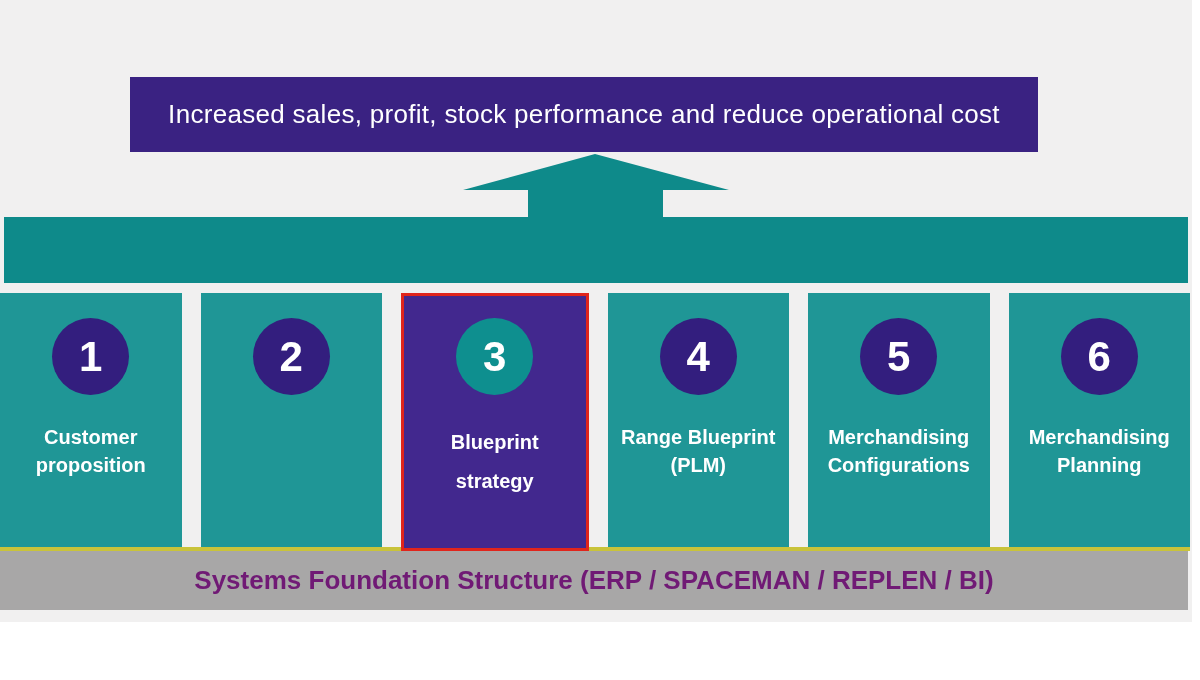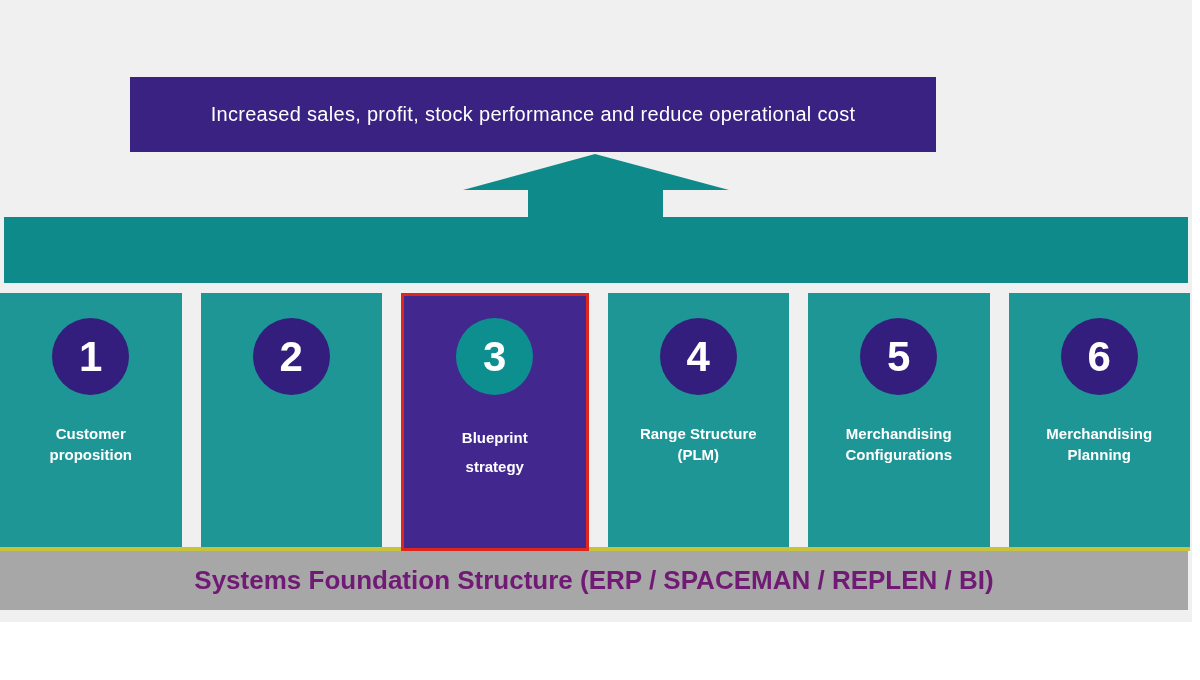--- a/index.html
+++ b/index.html
@@ -21,28 +21,28 @@
     top: 0;
     width: 1192px;
     height: 622px;
     background: #F1F0F0;
     overflow: hidden;
   }
   .banner {
     position: absolute;
     left: 130px;
     top: 77px;
-    width: 806px;
+    width: 908px;
     height: 75px;
     background: #3A2282;
     color: #ffffff;
     display: flex;
     align-items: center;
     justify-content: center;
-    font-size: 20px;
+    font-size: 26px;
     font-weight: 400;
     letter-spacing: 0.3px;
     white-space: nowrap;
   }
   .arrow-svg {
     position: absolute;
     left: 463px;
     top: 154px;
     width: 266px;
     height: 64px;
@@ -93,21 +93,21 @@
     align-items: center;
     justify-content: center;
   }
   .box.highlight .circle {
     background: #0E8F8F;
     margin-top: 22px;
   }
   .box-label {
     margin-top: 28px;
     color: #ffffff;
-    font-size: 15px;
+    font-size: 20px;
     font-weight: 700;
     line-height: 1.42;
     text-align: center;
     white-space: pre-line;
     width: 100%;
   }
   .box.highlight .box-label {
     line-height: 1.95;
     text-align: center;
   }
@@ -174,21 +174,21 @@
           <span>3</span>
         </div>
         <div class="box-label">Blueprint
 strategy</div>
       </div>
 
       <div class="box">
         <div class="circle">
           <span>4</span>
         </div>
-        <div class="box-label">Range Structure
+        <div class="box-label">Range Blueprint
 (PLM)</div>
       </div>
 
       <div class="box">
         <div class="circle">
           <span>5</span>
         </div>
         <div class="box-label">Merchandising
 Configurations</div>
       </div>

